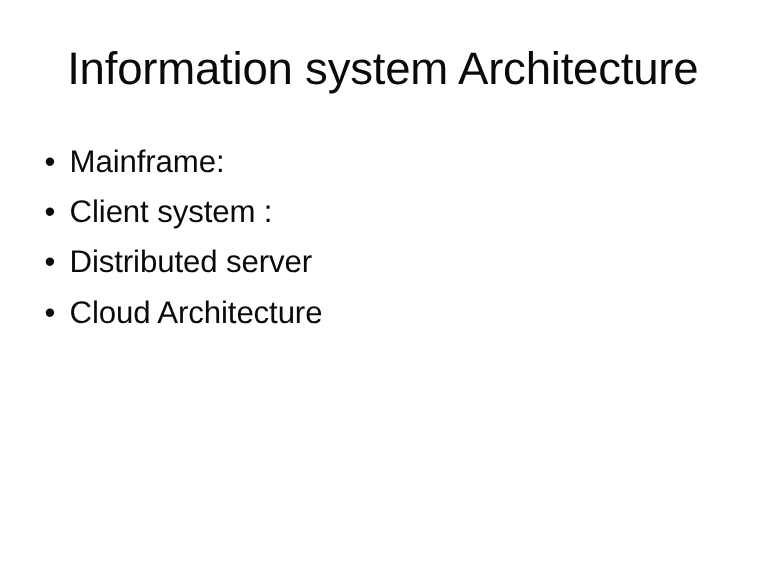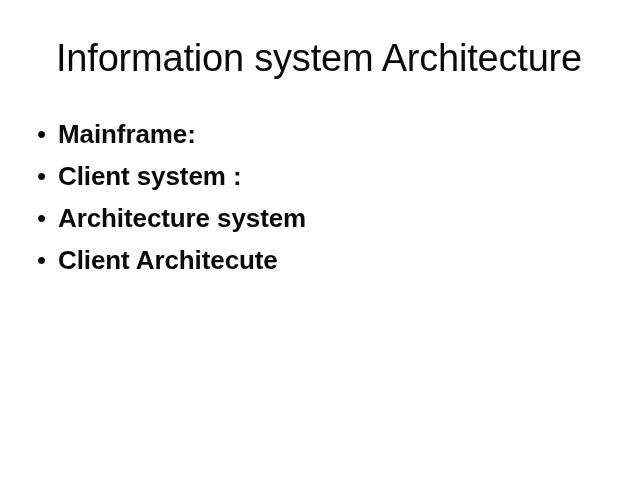--- a/index.html
+++ b/index.html
@@ -62,21 +62,21 @@
     color: #0a0a0a;
     text-align: left;
     padding-left: 5px;
     box-sizing: border-box;
   }
 
   .bullet-text {
     flex: 0 1 auto;
     font-family: "Liberation Sans", sans-serif;
     font-size: 26px;
-    font-weight: 700;
+    font-weight: 400;
     line-height: 42px;
     letter-spacing: -0.1px;
     color: #0a0a0a;
     white-space: nowrap;
   }
 </style>
 </head>
 <body>
 
 <div class="slide">
@@ -90,23 +90,23 @@
       <span class="bullet-text">Mainframe:</span>
     </li>
 
     <li class="bullet-row">
       <span class="bullet-marker">•</span>
       <span class="bullet-text">Client system :</span>
     </li>
 
     <li class="bullet-row">
       <span class="bullet-marker">•</span>
-      <span class="bullet-text">Architecture system</span>
+      <span class="bullet-text">Distributed server</span>
     </li>
 
     <li class="bullet-row">
       <span class="bullet-marker">•</span>
-      <span class="bullet-text">Client Architecute</span>
+      <span class="bullet-text">Cloud Architecture</span>
     </li>
 
   </ul>
 
 </div>
 
 </body></html>

